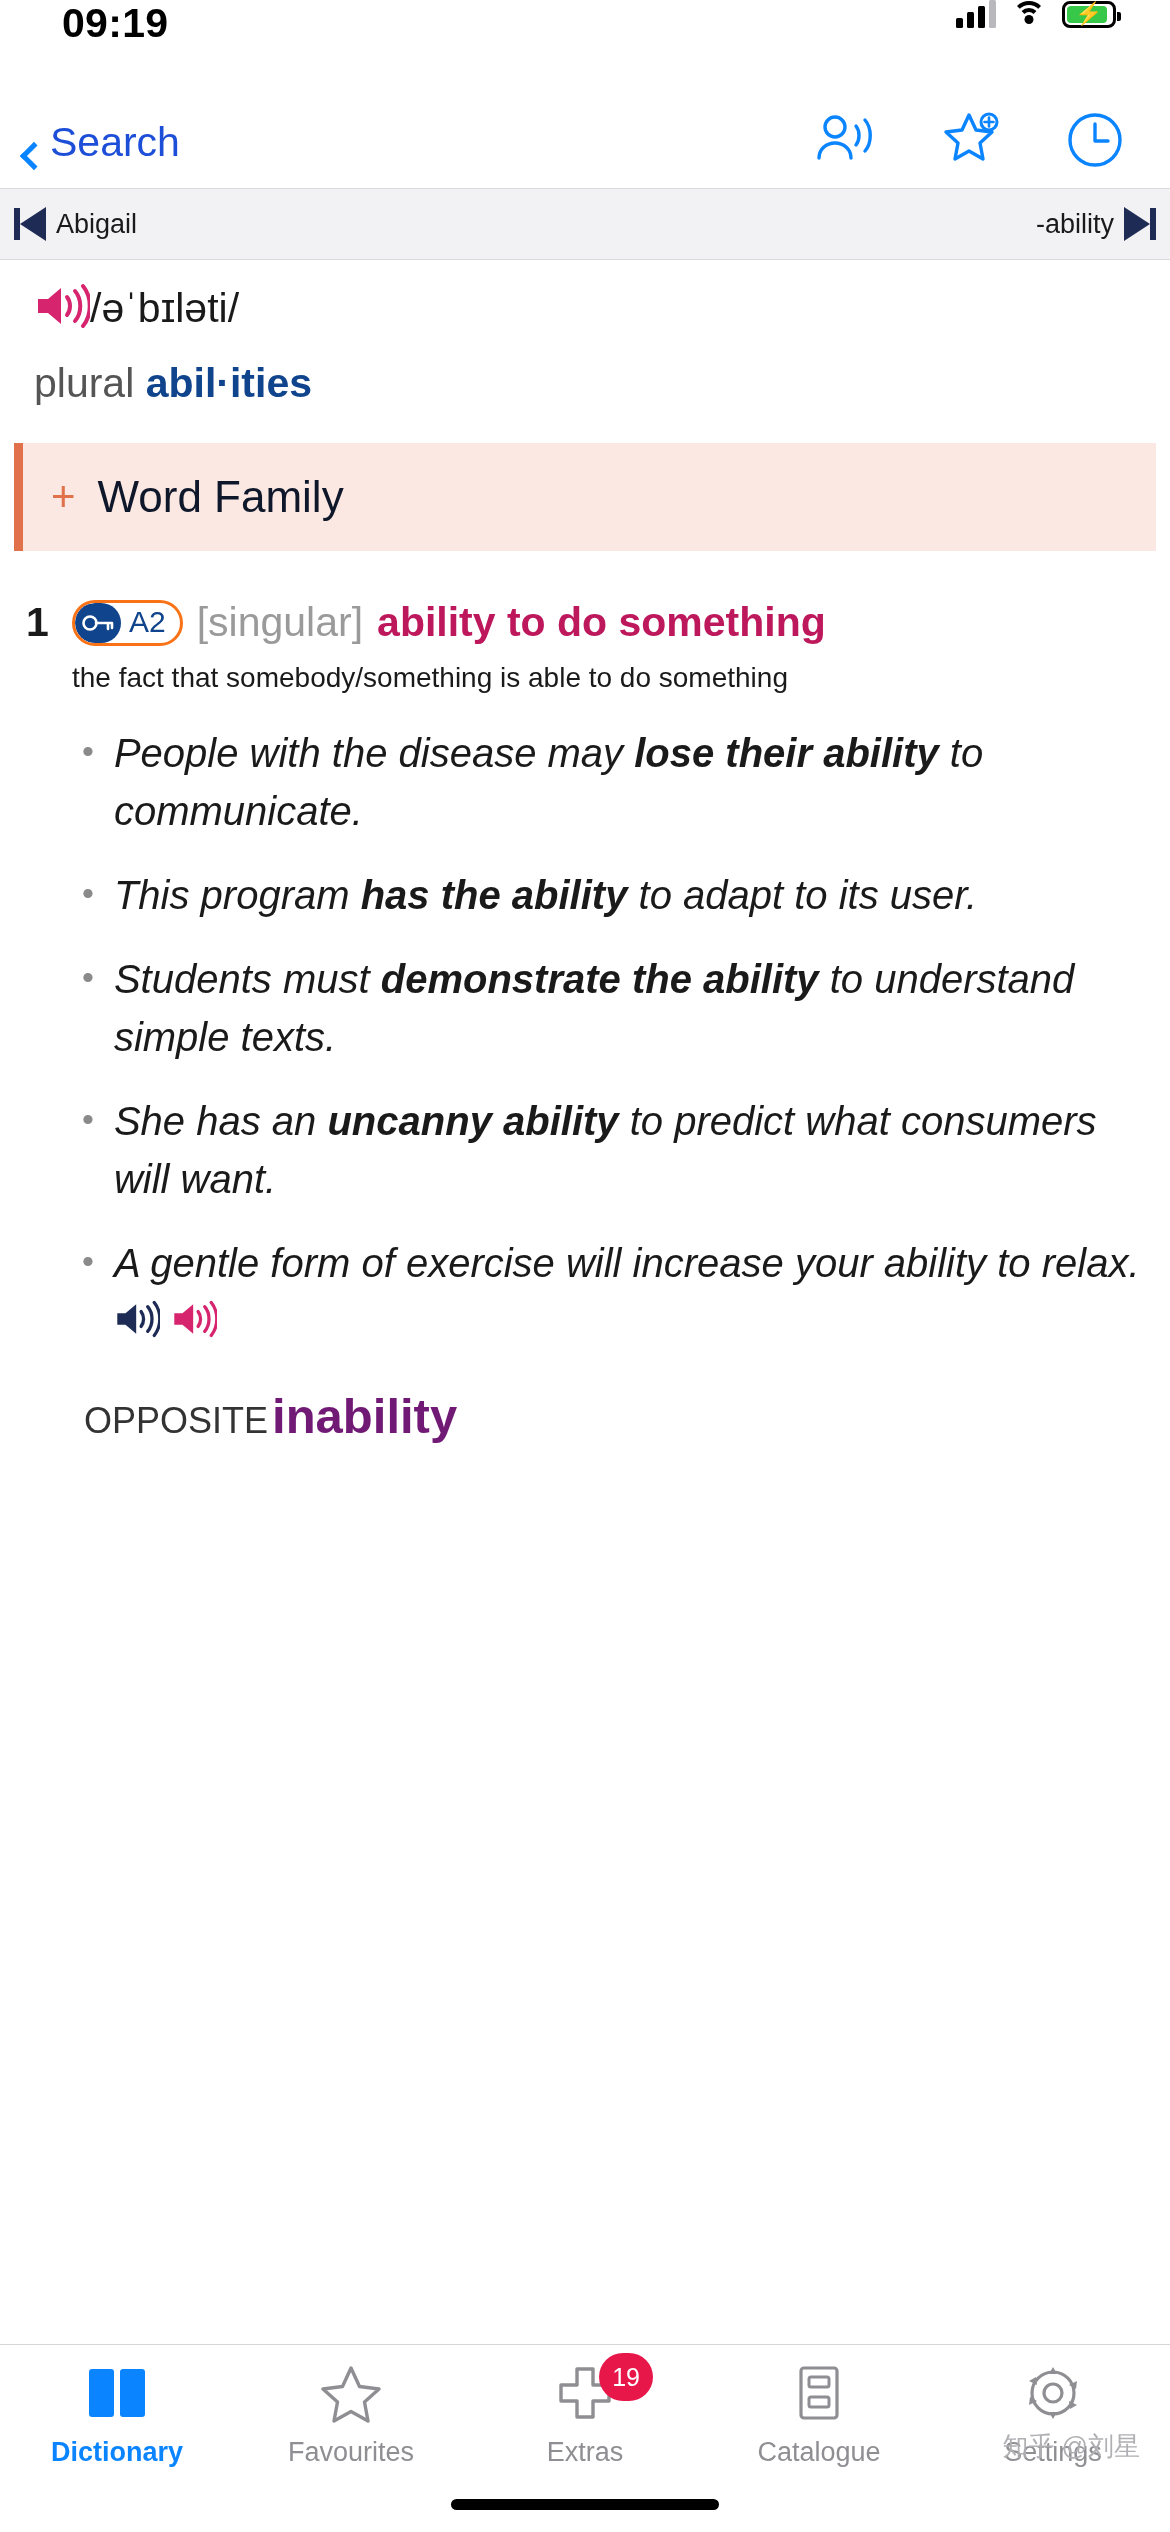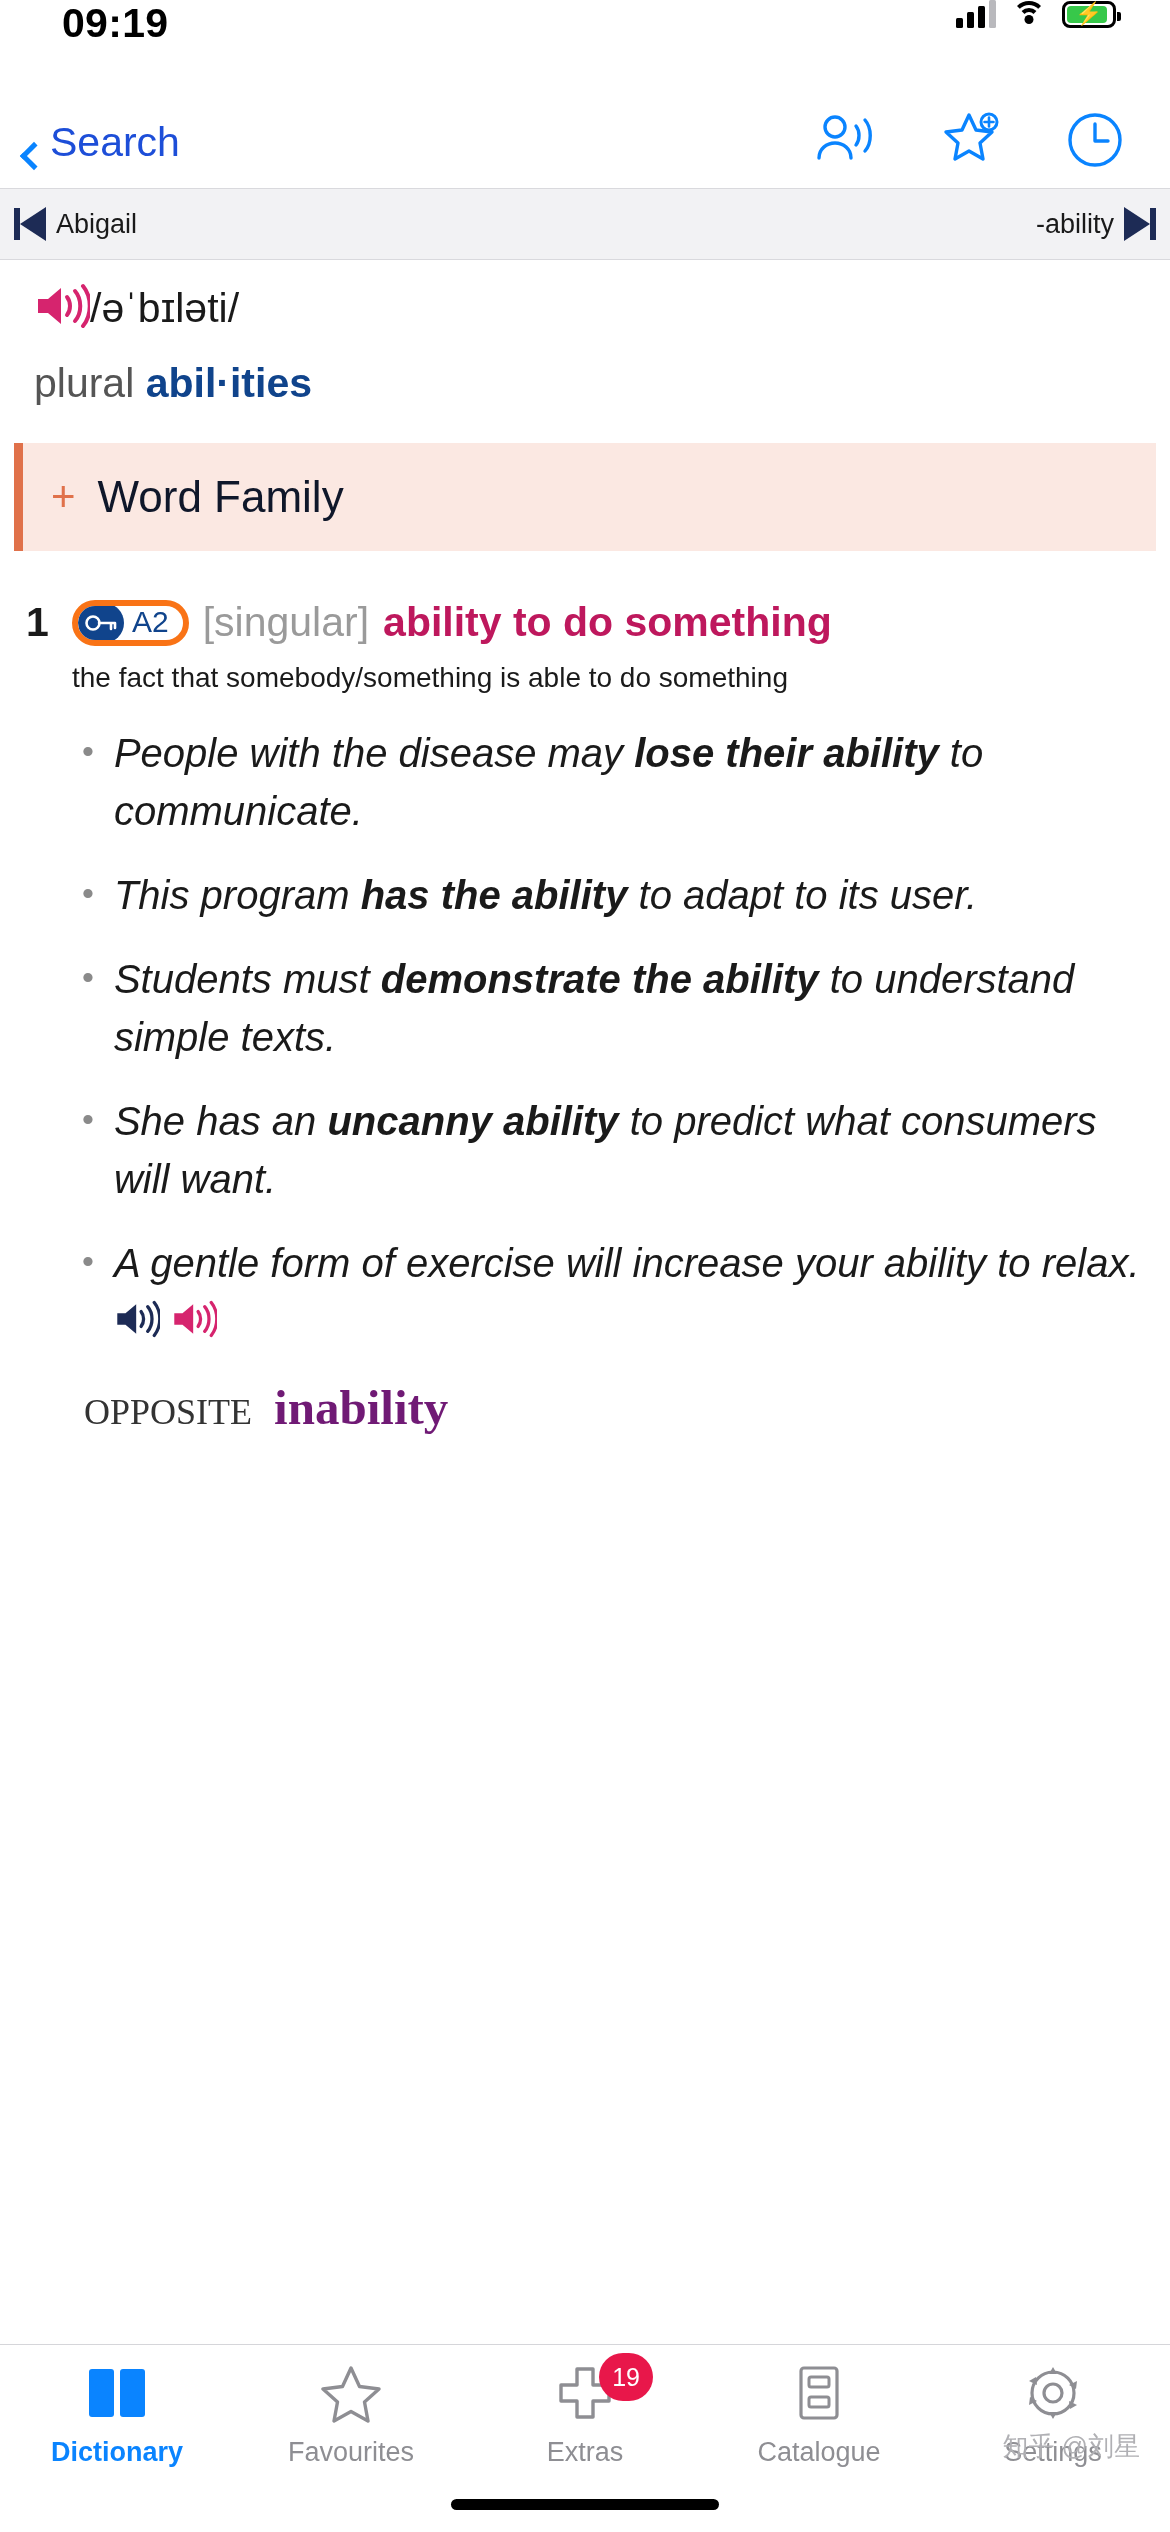--- a/index.html
+++ b/index.html
@@ -147,21 +147,21 @@
     padding-top: 4px;
   }
   .sense-body { flex: 1; }
 
   .sense-head {
     display: flex; align-items: center; flex-wrap: wrap; gap: 14px;
     font-size: 41px; line-height: 1.35;
   }
   .cefr {
     display: inline-flex; align-items: center;
-    border: 6px solid #f97316; border-radius: 26px; height: 46px;
+    border: 3px solid #f97316; border-radius: 26px; height: 46px;
     padding-right: 14px; background: #fff; overflow: hidden;
   }
   .cefr .key {
     width: 46px; height: 40px; background: #10448c; border-radius: 22px;
     display: flex; align-items: center; justify-content: center;
     color: #fff; font-size: 24px; margin: 0 8px 0 0;
   }
   .cefr .lvl { font-size: 30px; color: #10448c; font-weight: 500; }
   .gram { color: #9a9a9a; }
   .sense-def-bold { font-weight: bold; color: #be185d; }
@@ -173,22 +173,22 @@
   .example {
     display: flex; gap: 20px; margin-top: 26px;
     font-size: 40px; line-height: 1.45;
     font-style: italic; color: #1a1a1a;
   }
   .example .dot { color: #8a8a8a; font-style: normal; font-size: 34px; line-height: 1.6; }
   .example b { font-weight: bold; }
   .example .txt { flex: 1; }
 
   .opposite {
-    margin-top: 25px; padding-left: 12px;
-    font-size: 36px; color: #333; display: flex; align-items: baseline; gap: 22px; font-family: Liberation Serif, serif;
+    margin-top: 34px; padding-left: 12px;
+    font-size: 36px; color: #333; display: flex; align-items: baseline; gap: 4px;
   }
   .opposite .ant { color: #701a75; font-weight: bold; font-size: 49px; }
 
   .spk { display: inline-block; vertical-align: middle; }
 
   
   .tab-bar {
     position: absolute; left: 0; bottom: 0; width: 1170px; height: 188px;
     background: #ffffff; border-top: 1px solid #d6d6da;
     display: flex; align-items: flex-start; padding-top: 18px;

